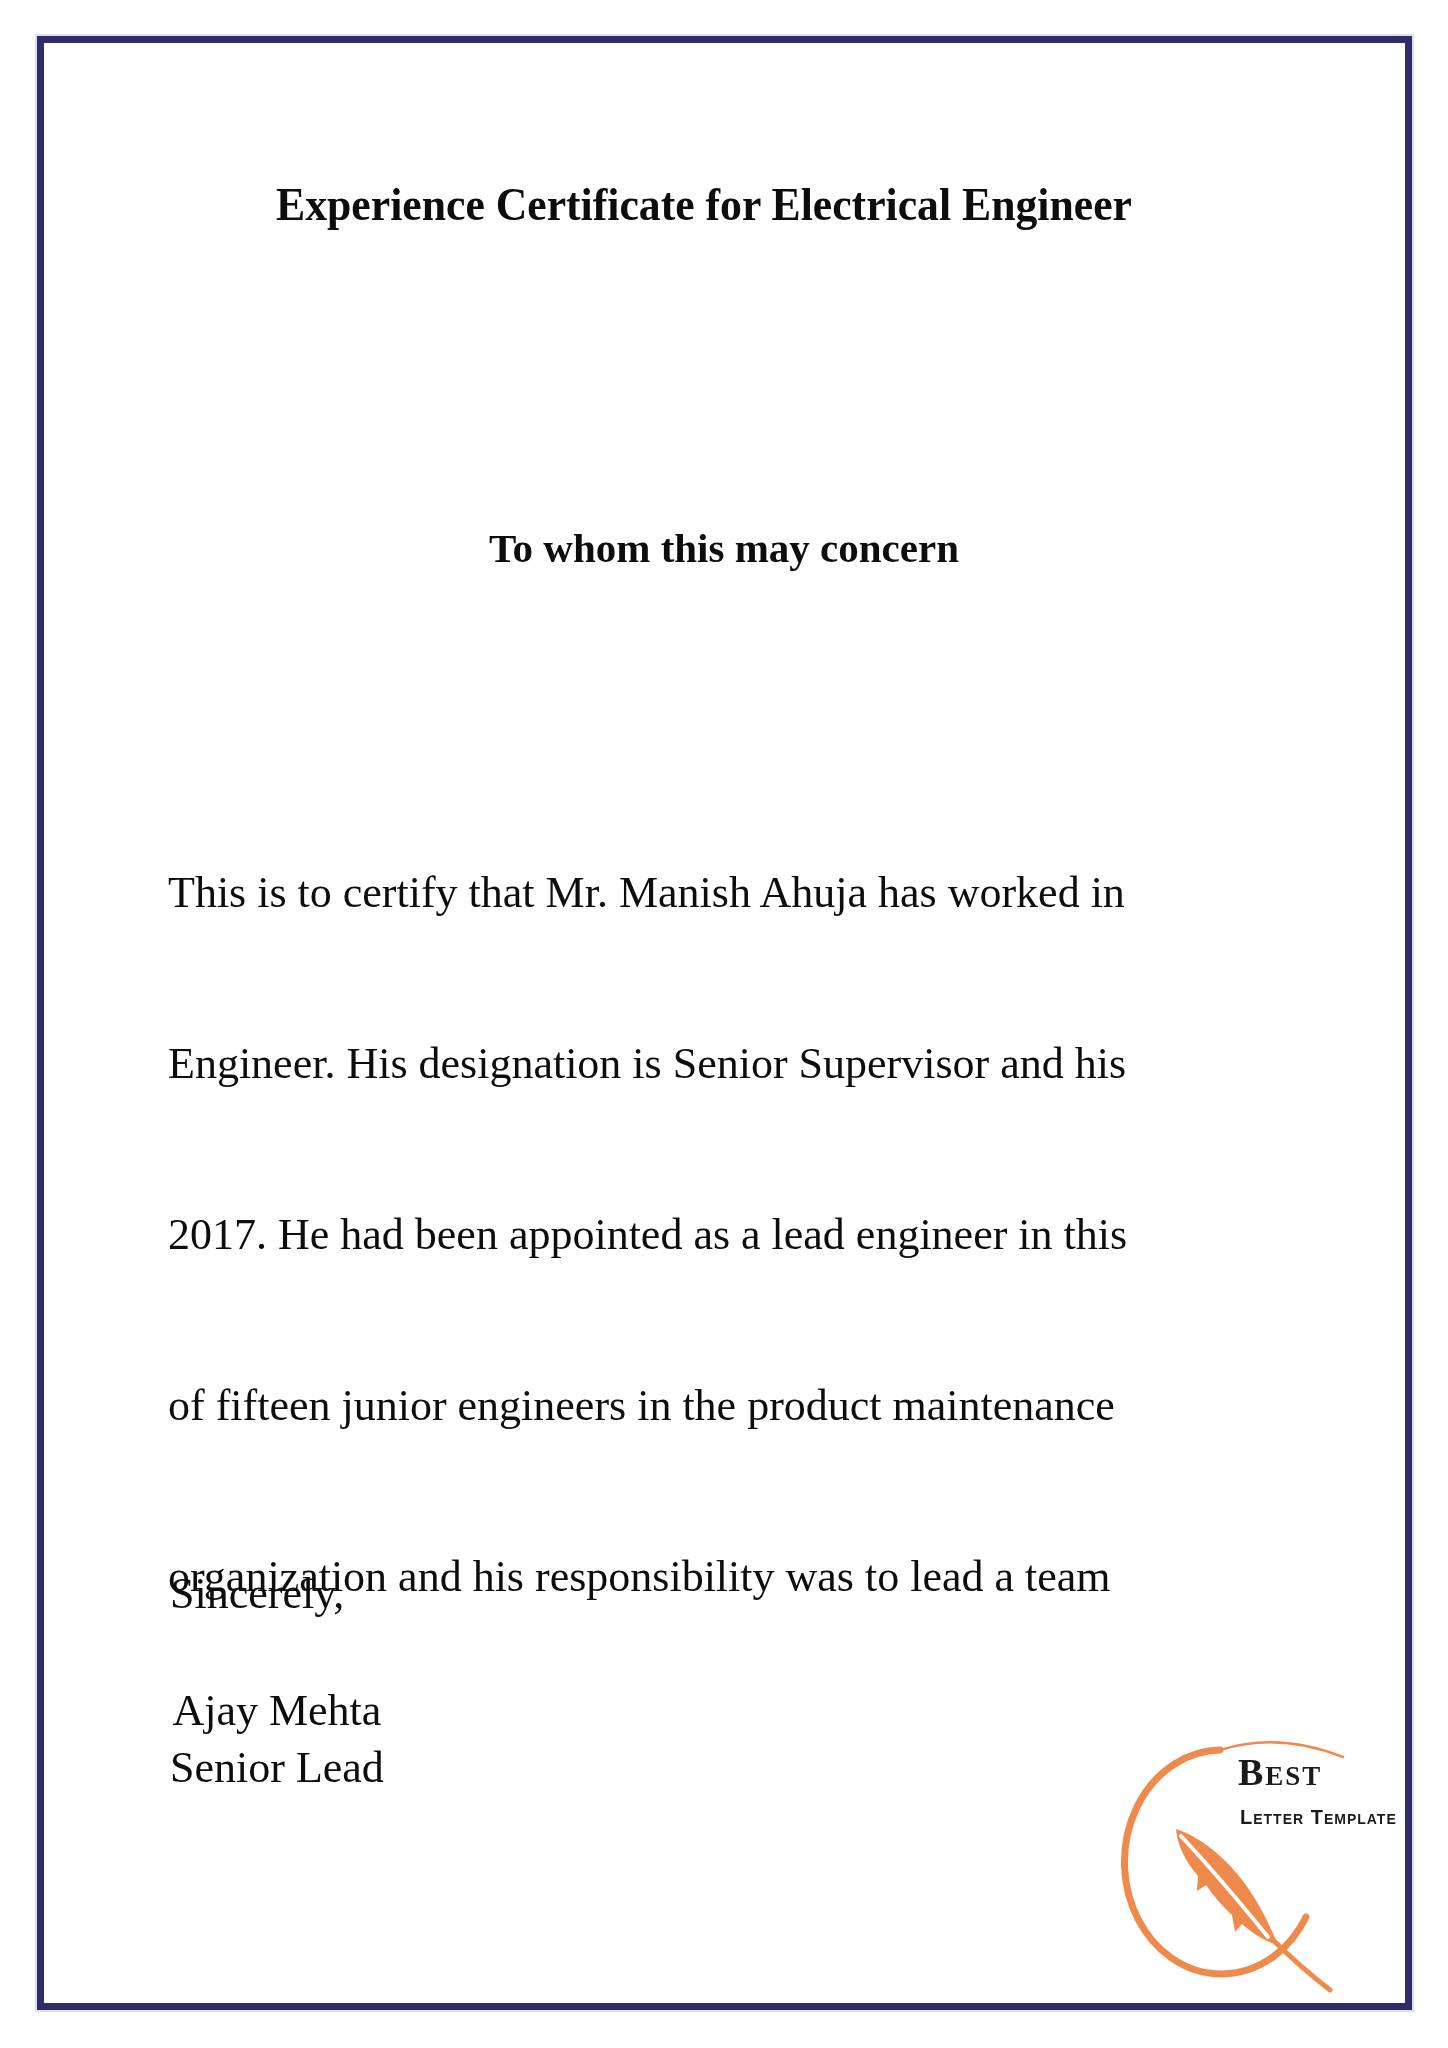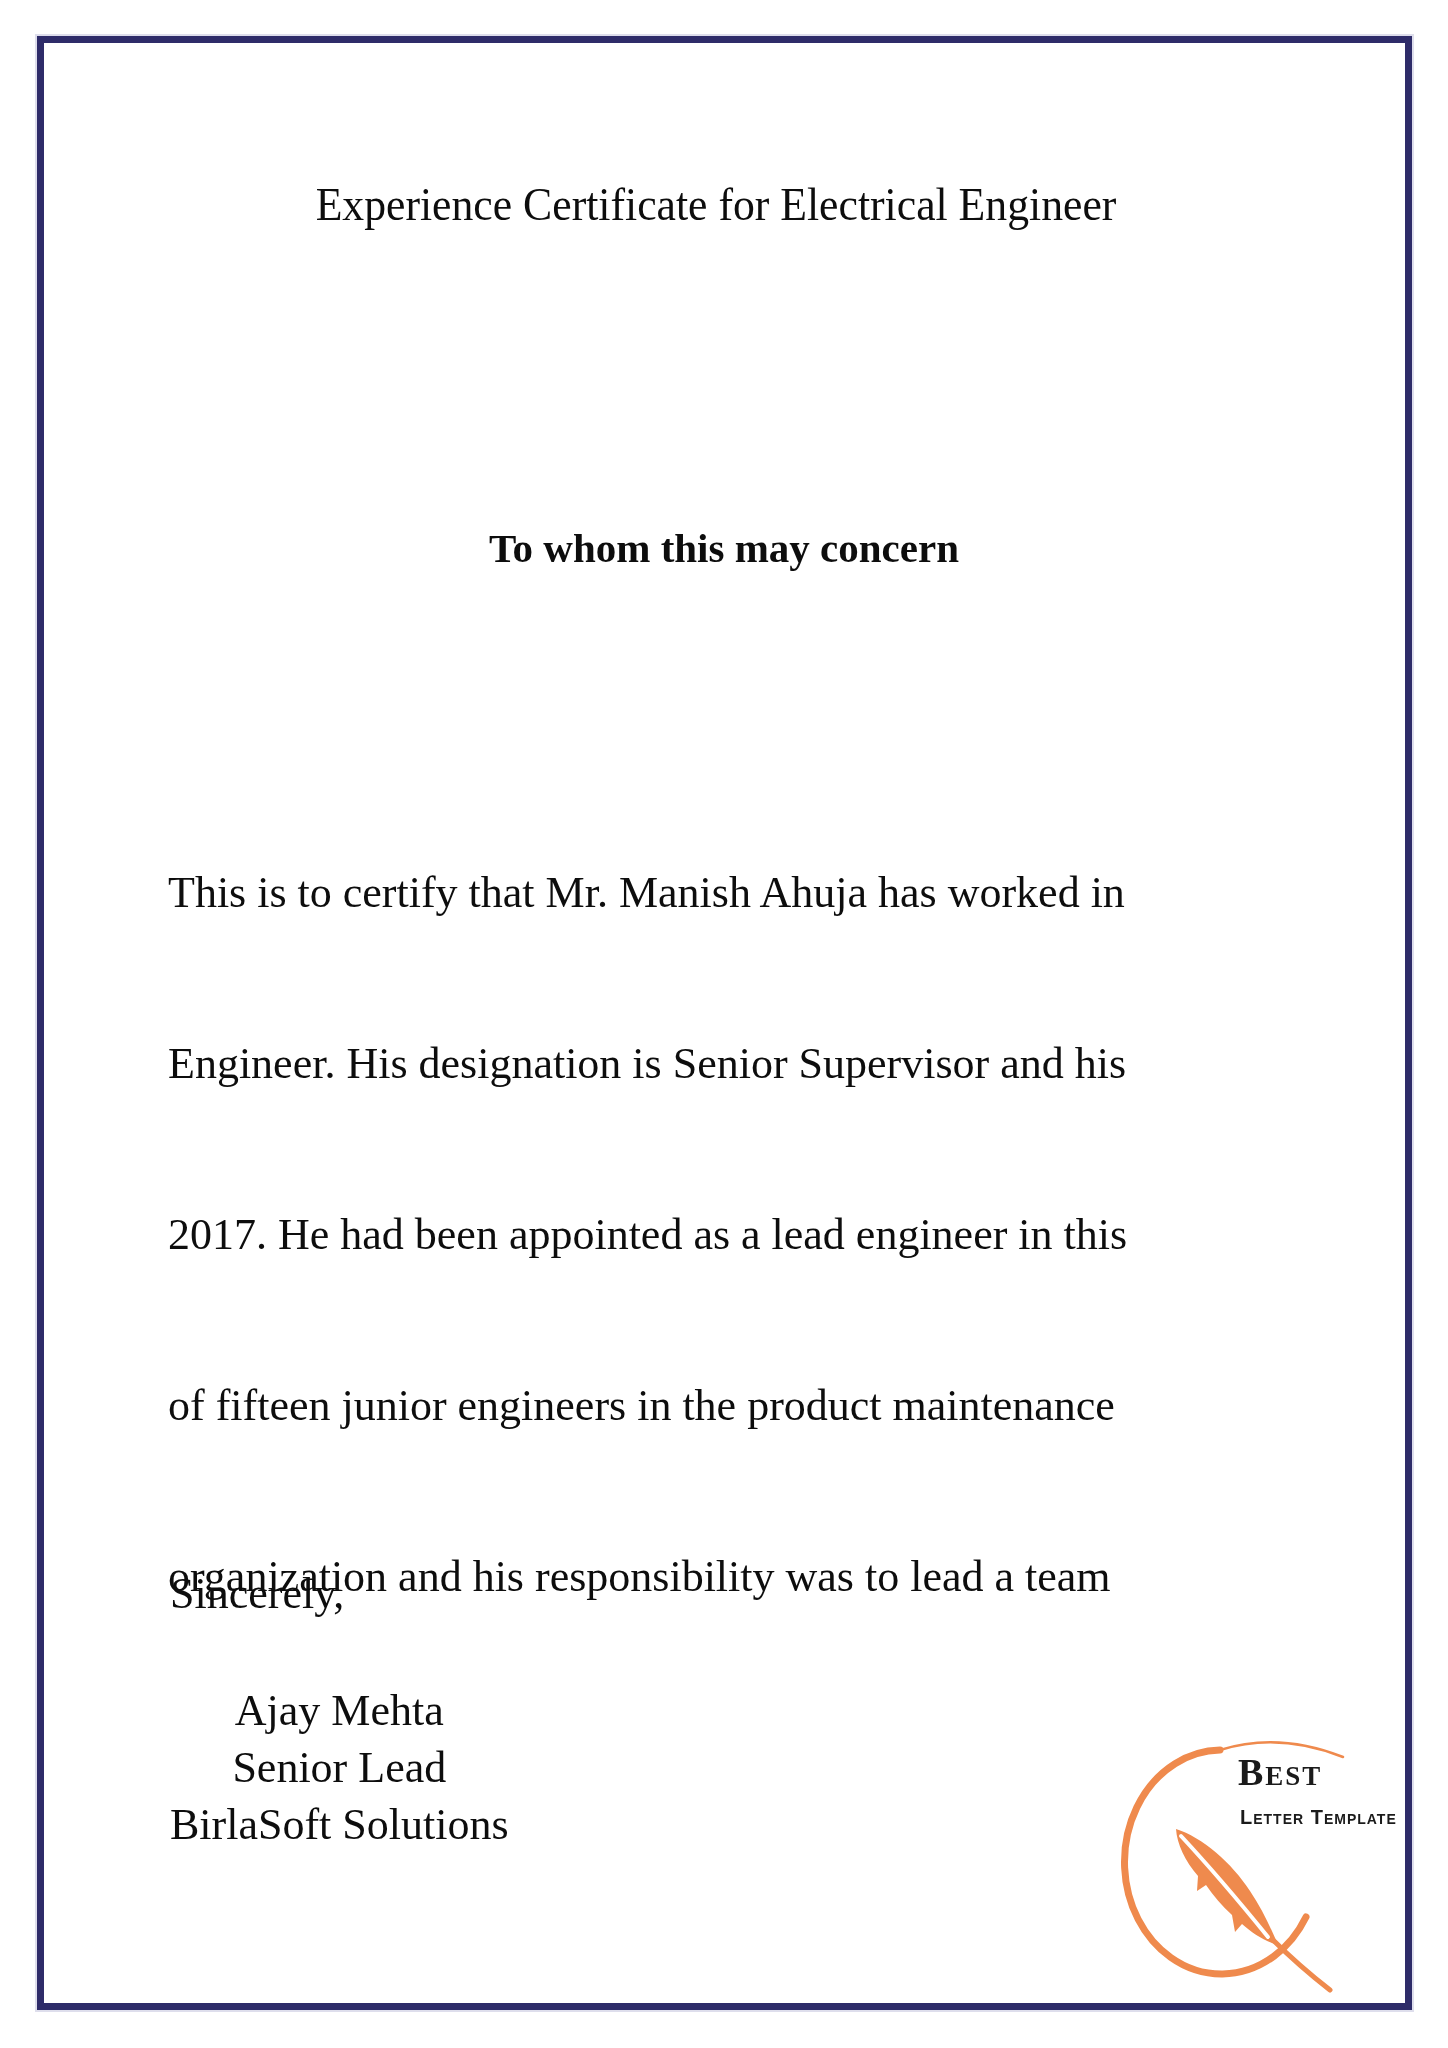--- a/index.html
+++ b/index.html
@@ -21,23 +21,22 @@
   .page-border{
     position:absolute;left:37px;top:36px;
     width:1375px;height:1974px;
     box-sizing:border-box;
     border:7px solid var(--border-color);
     box-shadow:0 0 0 2px rgba(160,160,200,0.35);
   }
   .doc-title{
     position:absolute;left:0;top:178px;width:1408px;
     text-align:center;
-    font-size:46px;font-weight:normal;
+    font-size:46px;font-weight:bold;
     letter-spacing:0px;
-    padding-left:12px;
   }
   .doc-title .squeeze{
     display:block;
     transform:scaleX(0.95);
     transform-origin:50% 50%;
   }
   .salutation{
     position:absolute;left:0;top:478px;width:1448px;
     text-align:center;
     font-size:41px;font-weight:bold;margin-top:46px;
@@ -102,21 +101,20 @@
     
     
     
   </div>
 
   <div class="closing">Sincerely,</div>
 
   <div class="signature">
     <div>Ajay Mehta</div>
     <div>Senior Lead</div>
-    <div>BirlaSoft Solutions</div>
   </div>
 
   <div class="logo">
     <svg width="300" height="290" viewBox="0 0 300 290">
 
       <path d="M 110 25 A 97 112 0 1 0 196 192" fill="none" stroke="#EF8A4D" stroke-width="7" stroke-linecap="round"></path>
       <path d="M 110 25 C 148 13 190 15 233 32" fill="none" stroke="#EF8A4D" stroke-width="2.5" stroke-linecap="round"></path>
 
       <path d="M 66 104
                C 92 112, 122 138, 140 166

